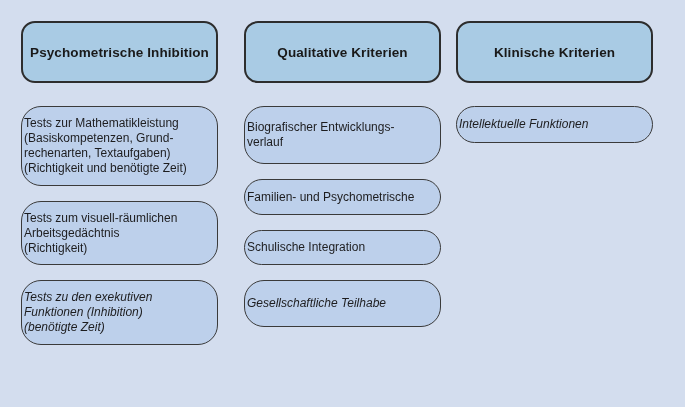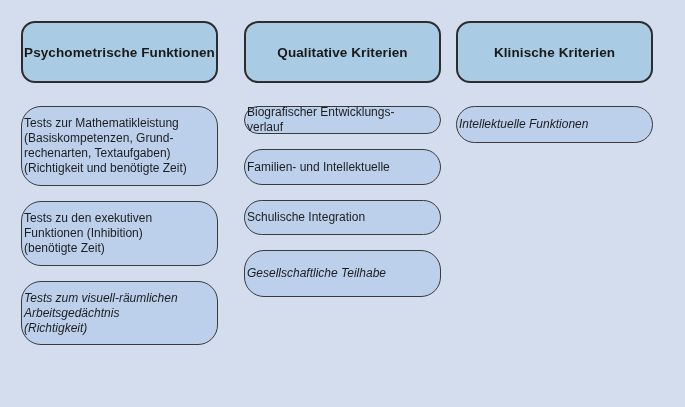--- a/index.html
+++ b/index.html
@@ -67,50 +67,50 @@
     color: var(--text);
   }
 </style>
 </head>
 <body>
 
 <div class="canvas">
 
   <div class="column col-1">
     <div class="header-box">
-      <span class="header-label">Psychometrische Funktionen</span>
+      <span class="header-label">Psychometrische Inhibition</span>
     </div>
     <div class="item-box" style="height:80px">
       <span class="item-text">Tests zur Mathematikleistung
 (Basiskompetenzen, Grund-
 rechenarten, Textaufgaben)
 (Richtigkeit und benötigte Zeit)</span>
     </div>
+    <div class="item-box" style="height:64px">
+      <span class="item-text">Tests zum visuell-räumlichen
+Arbeitsgedächtnis
+(Richtigkeit)</span>
+    </div>
     <div class="item-box" style="height:65px">
       <span class="item-text">Tests zu den exekutiven
 Funktionen (Inhibition)
 (benötigte Zeit)</span>
-    </div>
-    <div class="item-box" style="height:64px">
-      <span class="item-text">Tests zum visuell-räumlichen
-Arbeitsgedächtnis
-(Richtigkeit)</span>
     </div>
   </div>
 
   <div class="column col-2">
     <div class="header-box">
       <span class="header-label">Qualitative Kriterien</span>
     </div>
-    <div class="item-box" style="height:28px">
+    <div class="item-box" style="height:58px">
       <span class="item-text">Biografischer Entwicklungs-
 verlauf</span>
     </div>
     <div class="item-box" style="height:36px">
-      <span class="item-text">Familien- und Intellektuelle</span>
+      <span class="item-text">Familien- und Psychometrische</span>
     </div>
     <div class="item-box" style="height:35px">
       <span class="item-text">Schulische Integration</span>
     </div>
     <div class="item-box" style="height:47px">
       <span class="item-text">Gesellschaftliche Teilhabe</span>
     </div>
   </div>
 
   <div class="column col-3">

